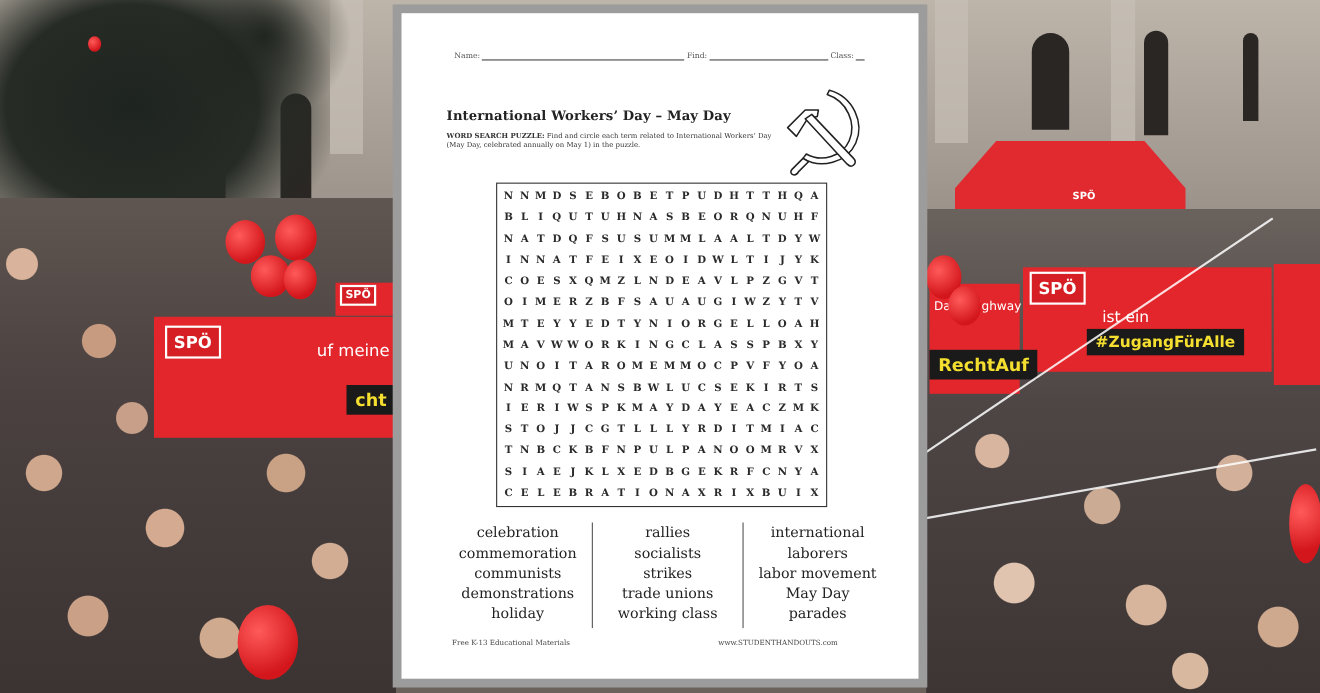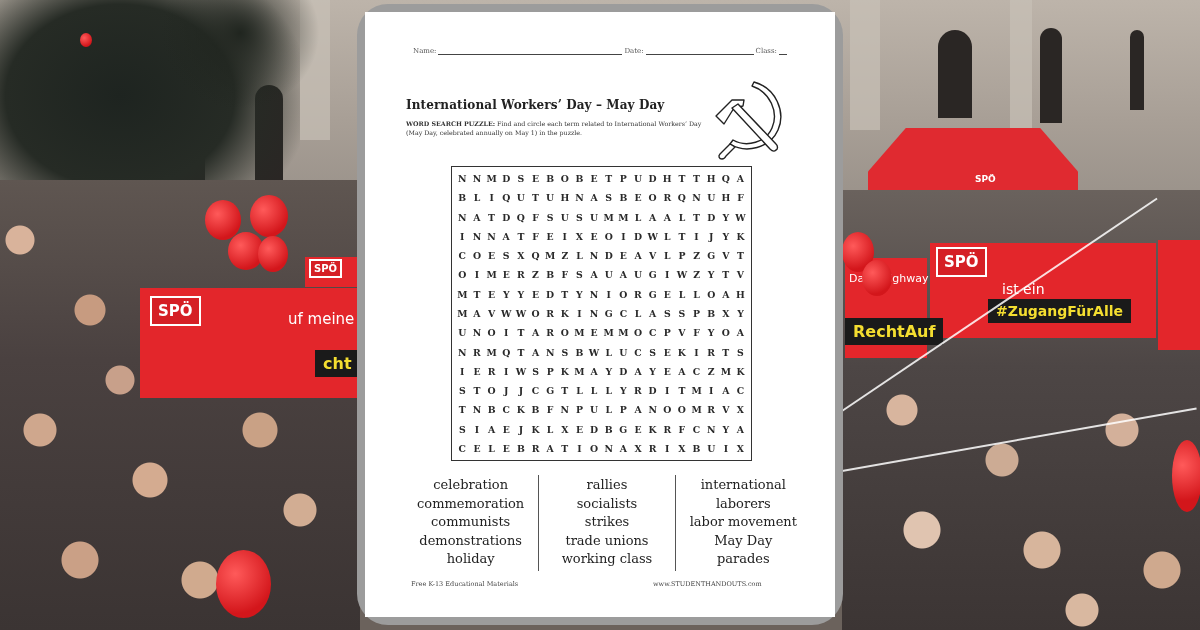--- a/index.html
+++ b/index.html
@@ -70,21 +70,21 @@
   .bg-tent-label {
     position: absolute; left: 975px; top: 174px; color: #fff; font-size: 9px;
     font-family: "DejaVu Sans", sans-serif; font-weight: bold;
   }
   .balloon { position: absolute; border-radius: 50%; background: radial-gradient(circle at 35% 35%, #ff5a5a, #d3161b 70%); }
   .bg-wire { position: absolute; height: 2px; background: rgba(255,255,255,.85); transform-origin: left center; }
 
   
   .paper-frame {
     position: absolute; left: 357px; top: 4px; width: 486px; height: 621px;
-    background: #9c9c9c; padding: 8px; border-radius: 31px;
+    background: #9c9c9c; padding: 8px;
   }
   .paper {
     position: relative; width: 100%; height: 100%; background: #ffffff;
     color: #222;
   }
 
   .header-line {
     position: absolute; left: 48px; top: 35px; width: 388px;
     font-size: 7px; color: #555; display: flex; align-items: flex-end; gap: 2px;
   }
@@ -189,21 +189,21 @@
   <div class="bg-wire" style="left:842px;top:410px;width:380px;transform:rotate(-34deg);"></div>
   <div class="bg-wire" style="left:842px;top:470px;width:360px;transform:rotate(-10deg);"></div>
 </div>
 
 <div class="paper-frame">
   <div class="paper">
 
     <div class="header-line">
       <span class="field-label">Name:</span>
       <span class="blank" style="width:184px;"></span>
-      <span class="field-label">Date:</span>
+      <span class="field-label">Find:</span>
       <span class="blank" style="width:108px;"></span>
       <span class="field-label">Class:</span>
       <span class="blank" style="width:8px;"></span>
     </div>
 
     <div class="title">International Workers’ Day – May Day</div>
 
     <div class="instructions">
       <b>WORD SEARCH PUZZLE:</b><span> Find and circle each term related to International Workers’ Day (May Day, celebrated annually on May 1) in the puzzle.</span>
     </div>

